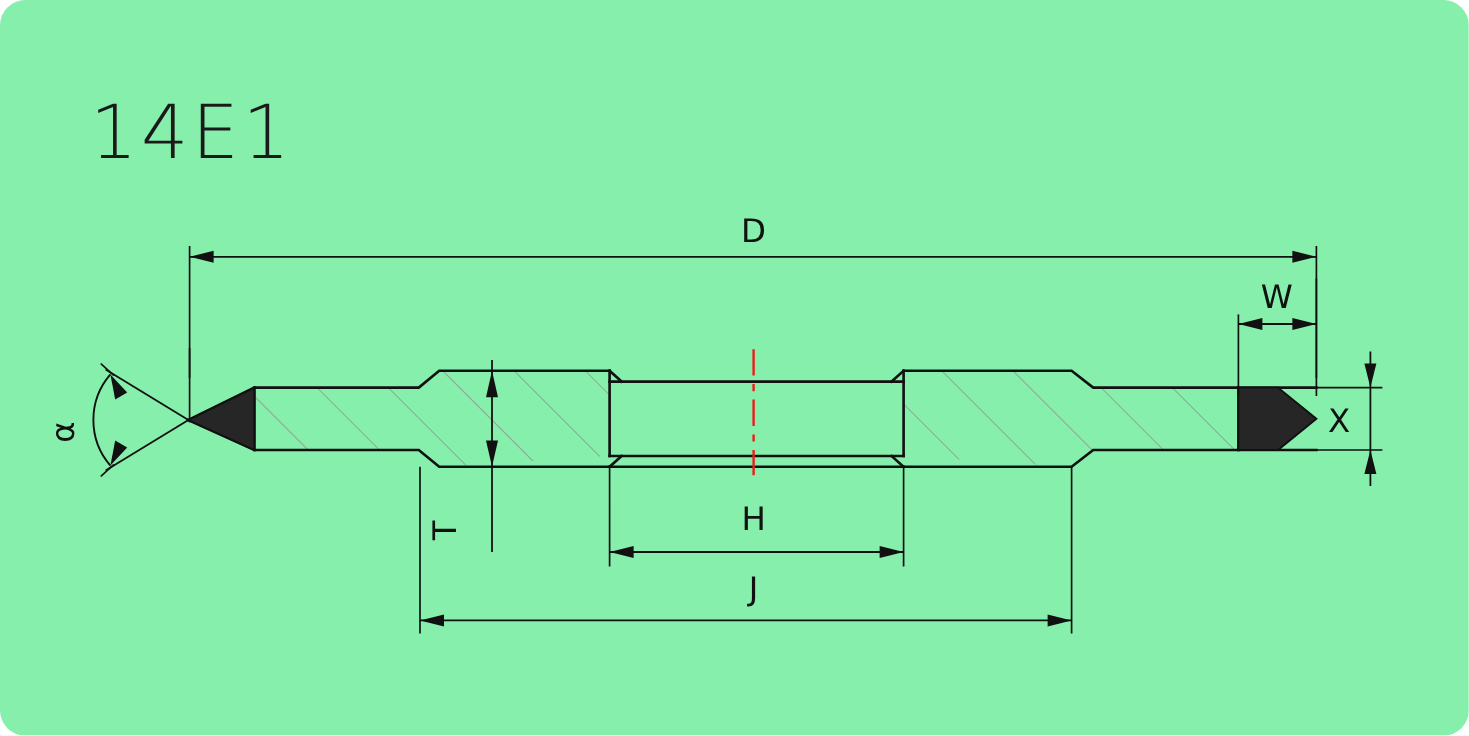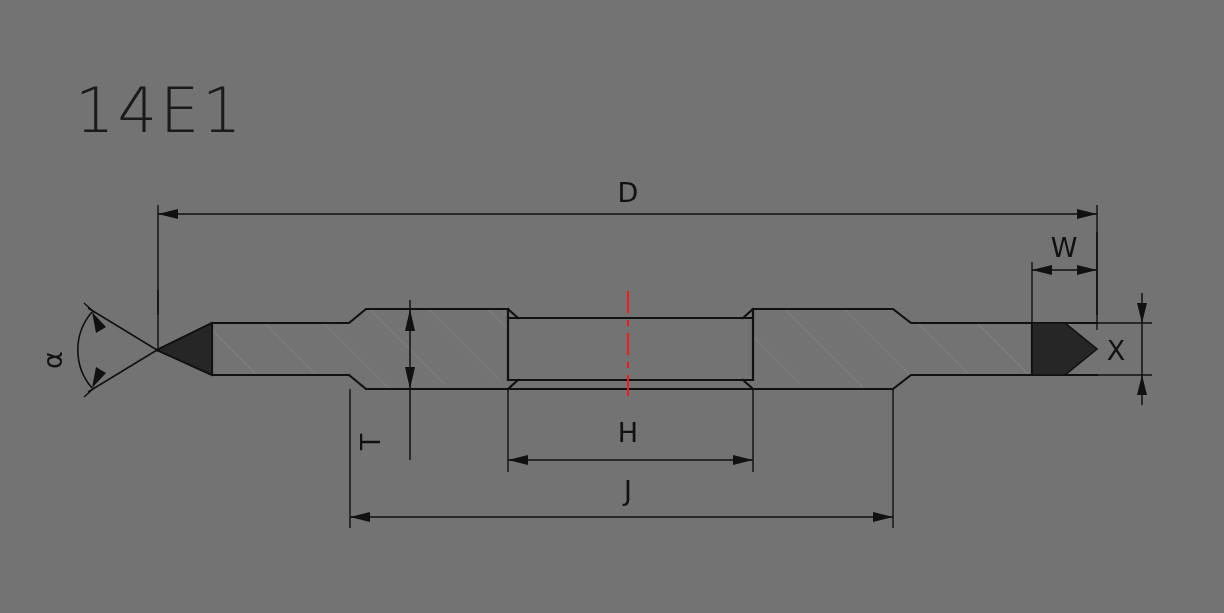--- a/index.html
+++ b/index.html
@@ -7,22 +7,23 @@
     padding: 0;
     background: #ffffff;
   }
   body {
     font-family: "Liberation Sans", sans-serif;
   }
   #drawing-root {
     position: relative;
     width: 1224px;
     height: 613px;
-    background: #737373;
+    background: #86efac;
     overflow: hidden;
+    border-radius: 21px;
   }
   #drawing-svg {
     display: block;
     width: 1224px;
     height: 613px;
   }
   .dim-text {
     font-family: "DejaVu Sans", sans-serif;
     font-size: 27px;
     fill: #111111;

